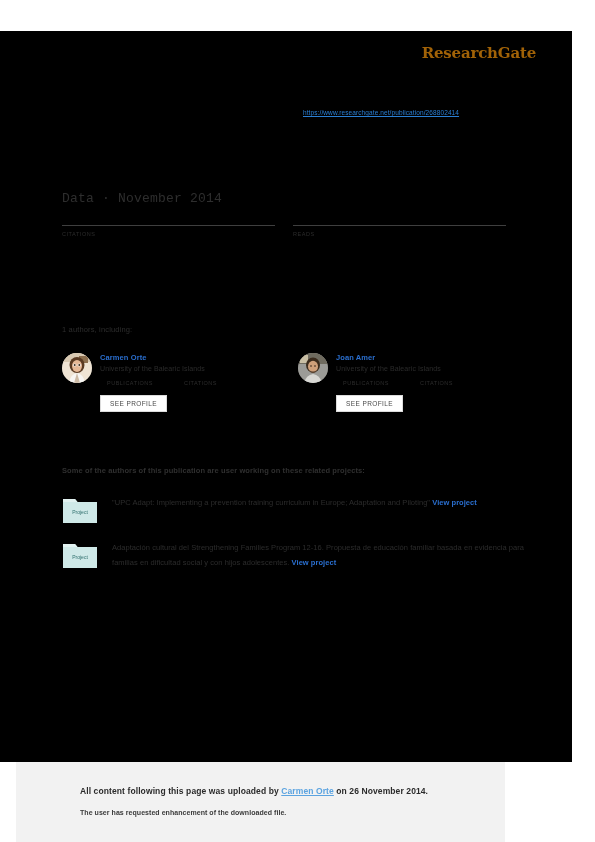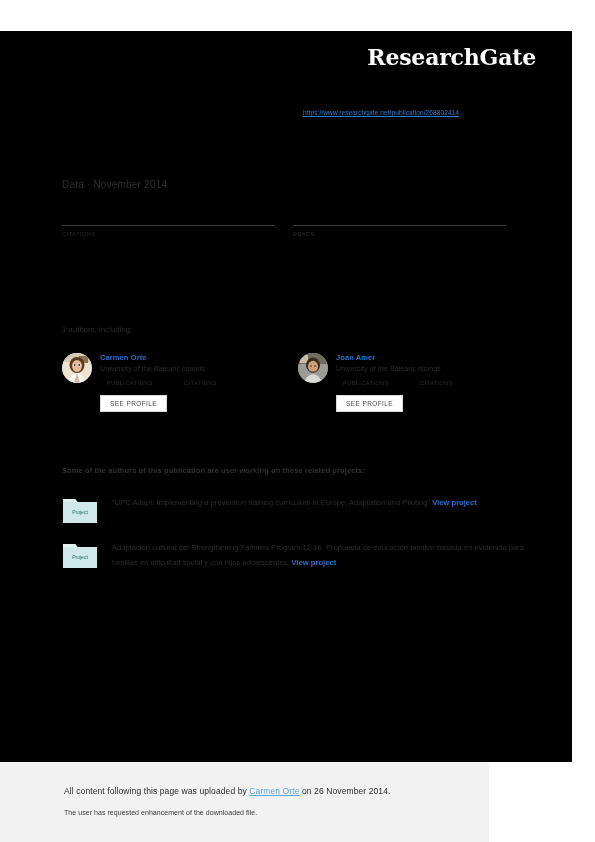--- a/index.html
+++ b/index.html
@@ -25,48 +25,49 @@
     background: #000000;
     color: #1f1f1f;
   }
 
   
   #rg-logo {
     position: absolute;
     right: 36px;
     top: 13px;
     font-family: "DejaVu Serif", "Liberation Serif", serif;
-    font-size: 22px;
-    font-weight: bold;
-    color: #ffffff;
+    font-size: 15px;
+    font-weight: bold;
+    color: #a16207;
     letter-spacing: -0.2px;
     white-space: nowrap;
     margin-left: 43px;
   }
 
   
   #rg-url {
     position: absolute;
     left: 303px;
     top: 78px;
     font-size: 6.5px;
     color: #2a7fd4;
     letter-spacing: 0.1px;
     white-space: nowrap;
   }
 
   
   #rg-dateline {
     position: absolute;
     left: 62px;
-    top: 148px;
-    font-size: 10px;
+    top: 160px;
+    font-size: 13px;
     color: #2e2e2e;
     letter-spacing: 0.2px;
     white-space: nowrap;
+    font-family: Liberation Mono, monospace;
   }
 
   
   .stat-col {
     position: absolute;
     top: 194px;
     width: 213px;
   }
   #stat-citations { left: 62px; }
   #stat-reads     { left: 293px; }
@@ -202,25 +203,26 @@
   }
   .project-link {
     color: #2a6fd0;
     font-weight: bold;
     text-decoration: none;
   }
 
   
   #rg-footer {
     position: absolute;
-    left: 0;
+    left: 16px;
     top: 762px;
     width: 489px;
     height: 80px;
     background: #f2f2f2;
+    font-weight: bold;
   }
   #footer-line1 {
     position: absolute;
     left: 64px;
     top: 24px;
     font-size: 8.5px;
     color: #2b2b2b;
     letter-spacing: 0.1px;
     white-space: nowrap;
   }

